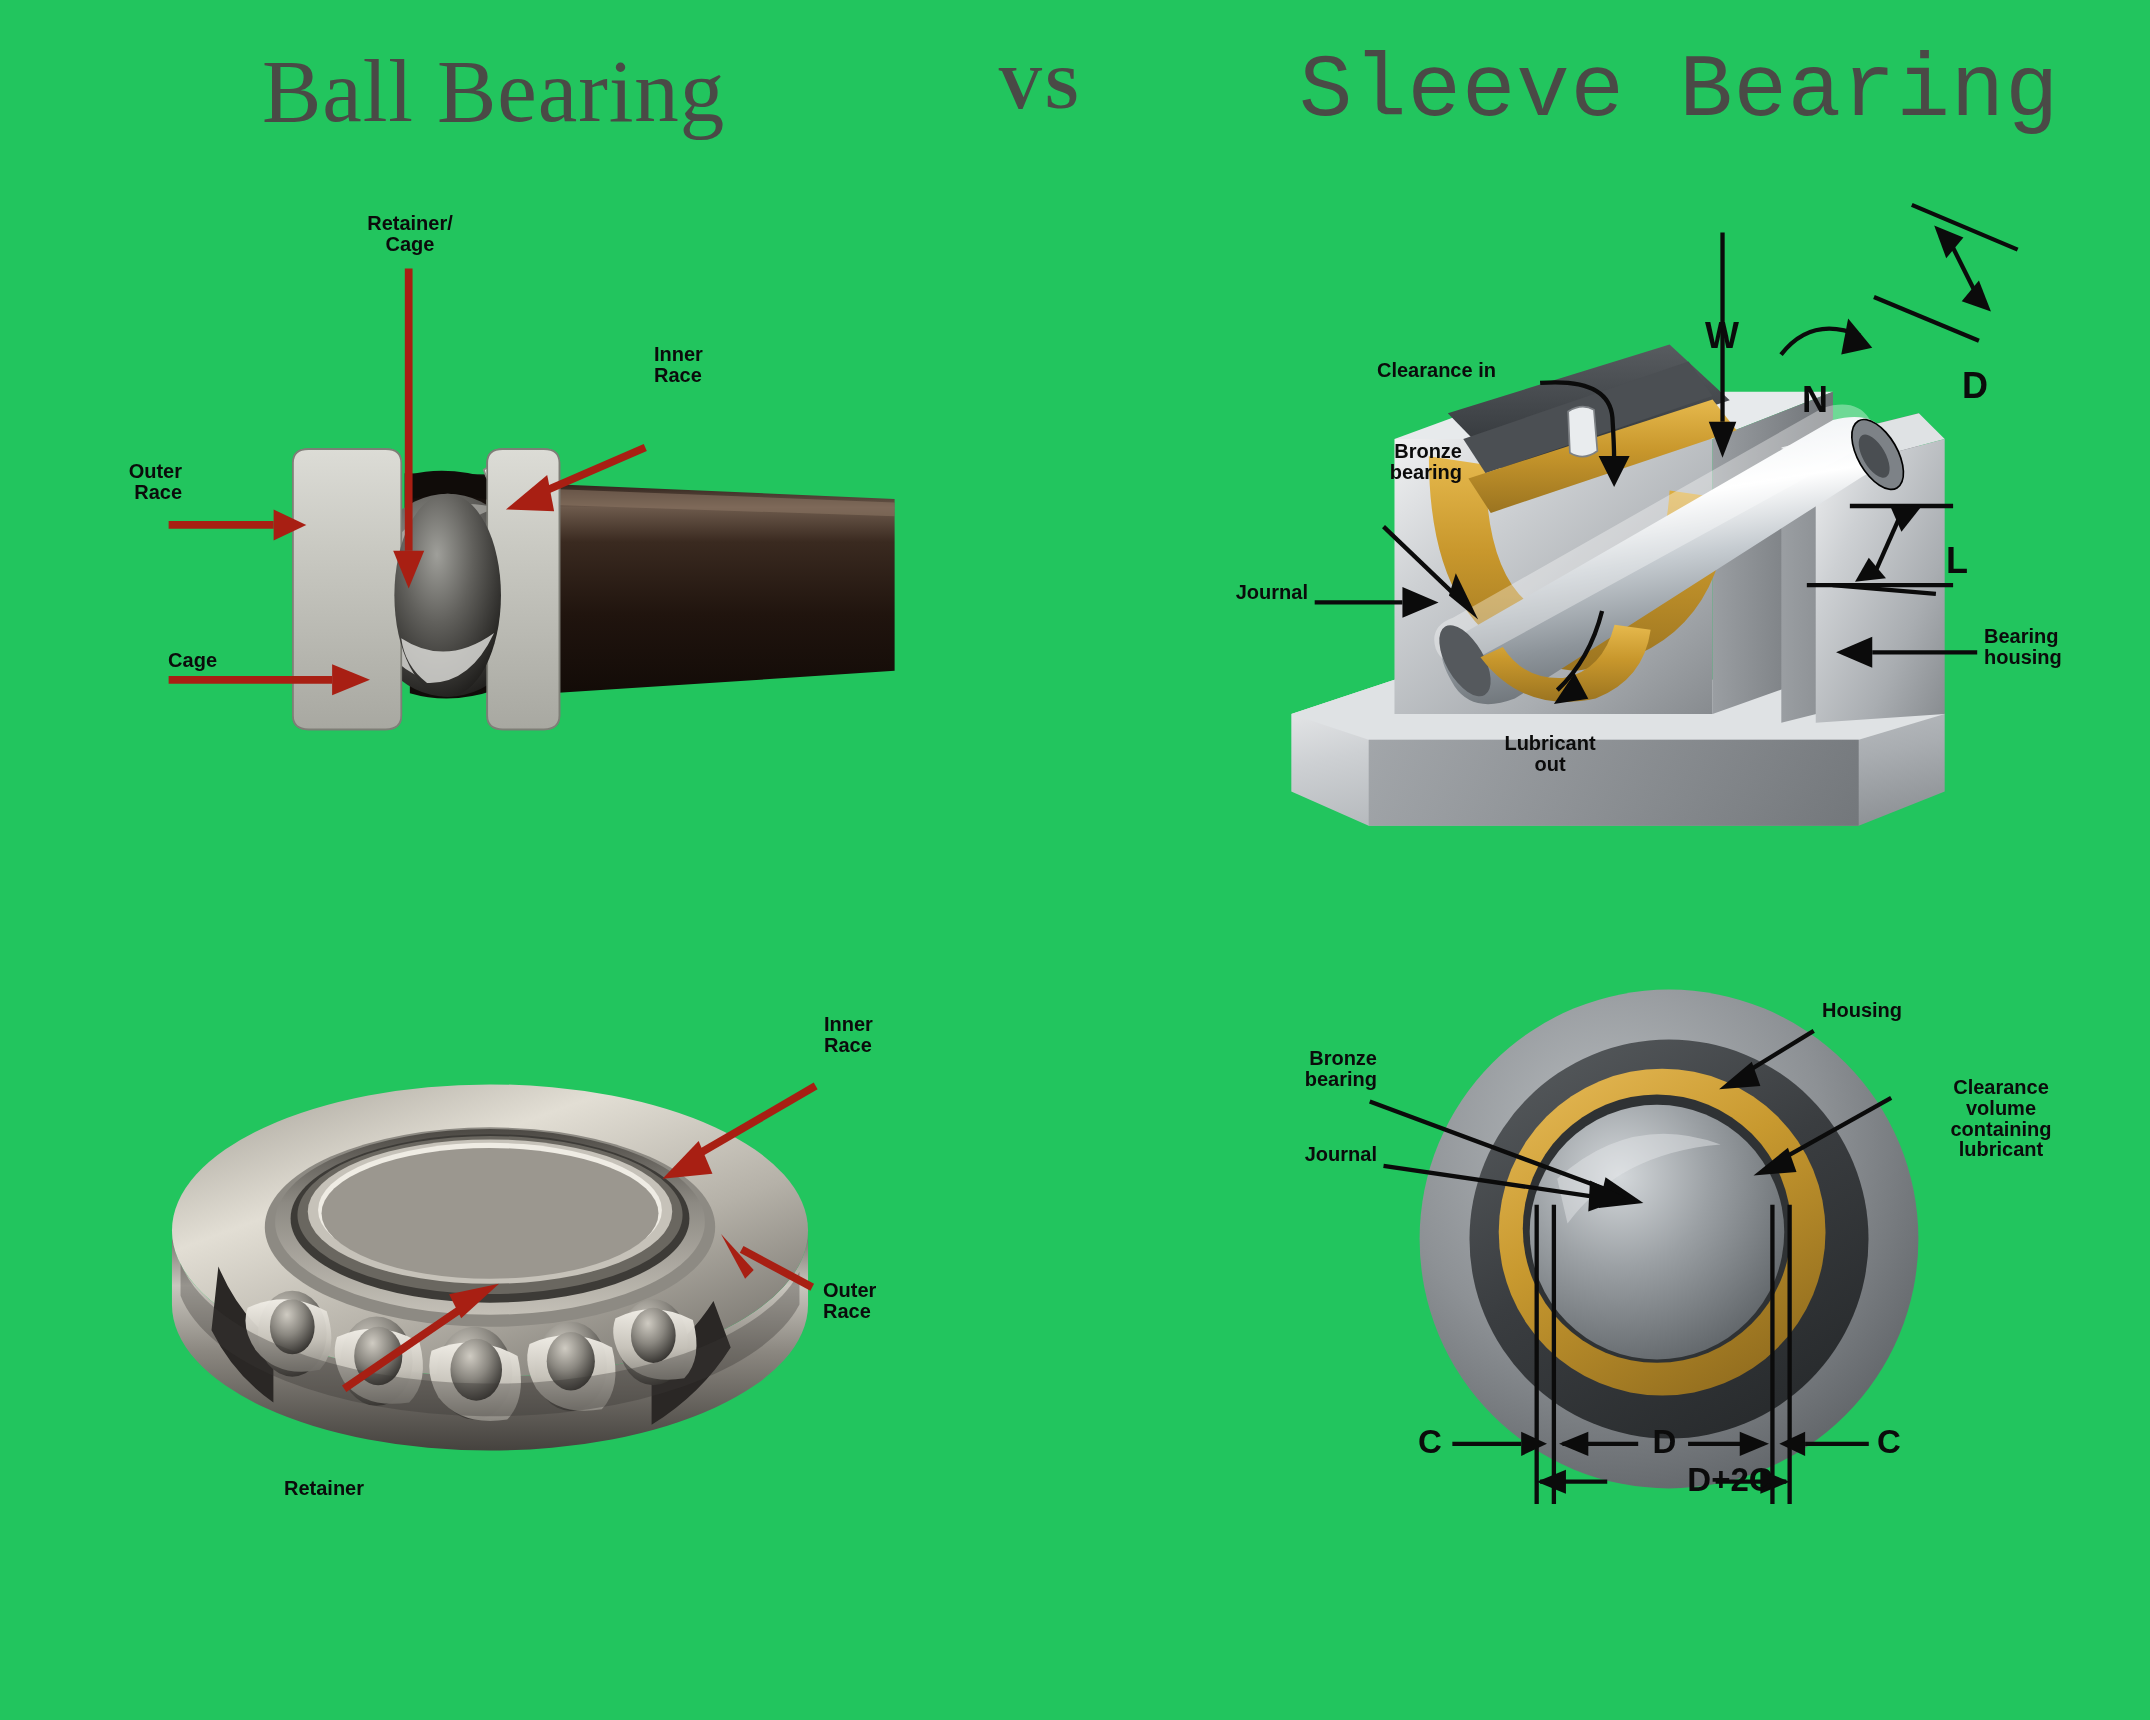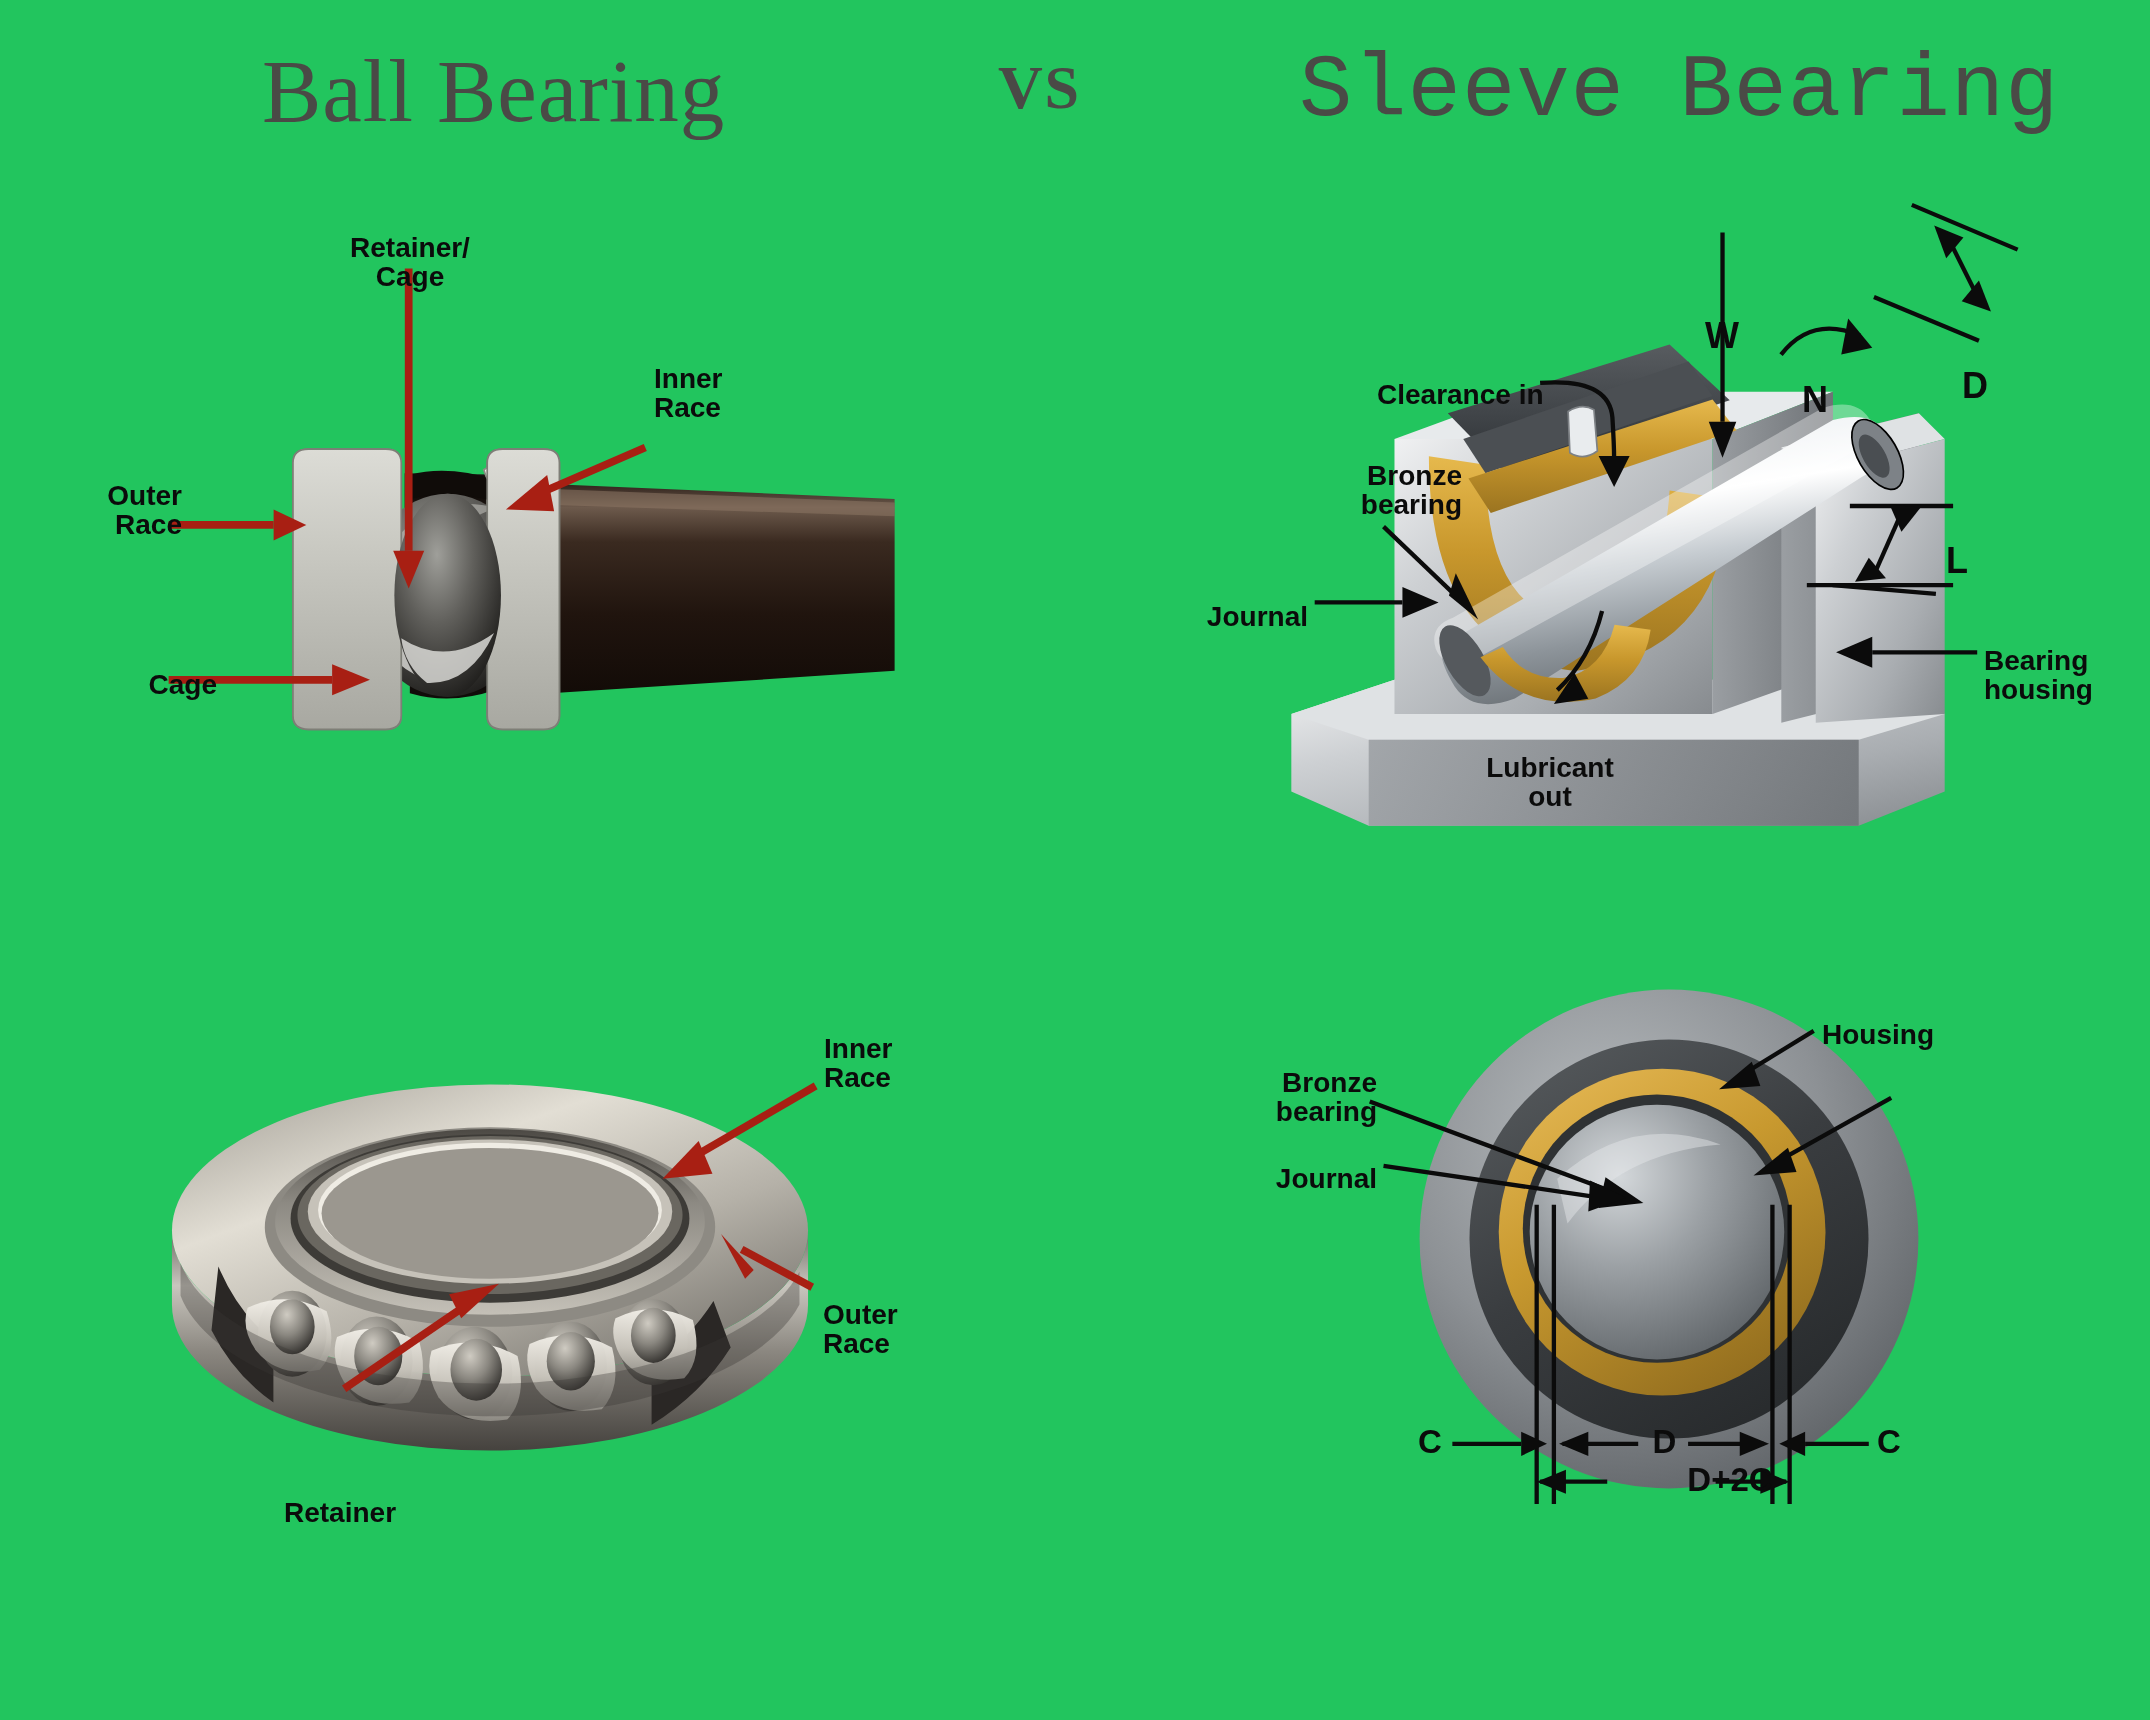--- a/index.html
+++ b/index.html
@@ -43,21 +43,21 @@
 
   
   .lbl {
     position: absolute;
     font-family: "Liberation Sans", sans-serif;
     font-weight: 700;
     color: #0b0b0b;
     line-height: 1.04;
     white-space: pre;
   }
-  .lbl.blk   { font-size: 28px; margin-top: 20px; }
+  .lbl.blk   { font-size: 20px; }
   .lbl.dim   { font-size: 33px; font-weight: 700; }
   .lbl.sym   { font-size: 36px; font-weight: 700; }
   .lbl.right { text-align: right; }
   .lbl.center{ text-align: center; }
 
   
   .art { position: absolute; }
 
   
   #tl { left: 241px; top: 413px; width: 654px; height: 361px; }
@@ -481,20 +481,24 @@
       <line x1="1994" y1="1722" x2="2076" y2="1722" class="leader" stroke-width="5"></line>
       <polygon points="1820,1708 1786,1722 1820,1736" fill="#0b0b0b"></polygon>
       <polygon points="2046,1708 2080,1722 2046,1736" fill="#0b0b0b"></polygon>
     </g>
   </svg>
 
   <div class="lbl blk" style="left:1822px; top:1000px; width:172px;">Housing</div>
   <div class="lbl blk right" style="left:1222px; top:1048px; width:155px;">Bronze
 bearing</div>
   <div class="lbl blk right" style="left:1265px; top:1144px; width:112px;">Journal</div>
+  <div class="lbl blk center" style="left:1898px; top:1077px; width:206px;">Clearance
+volume
+containing
+lubricant</div>
 
   <div class="lbl dim" style="left:1418px; top:1425px; width:31px;">C</div>
   <div class="lbl dim" style="left:1877px; top:1425px; width:31px;">C</div>
   <div class="lbl dim center" style="left:1643px; top:1425px; width:43px;">D</div>
   <div class="lbl dim center" style="left:1674px; top:1463px; width:112px;">D+2C</div>
 
 </div>
 
 
 </body></html>

